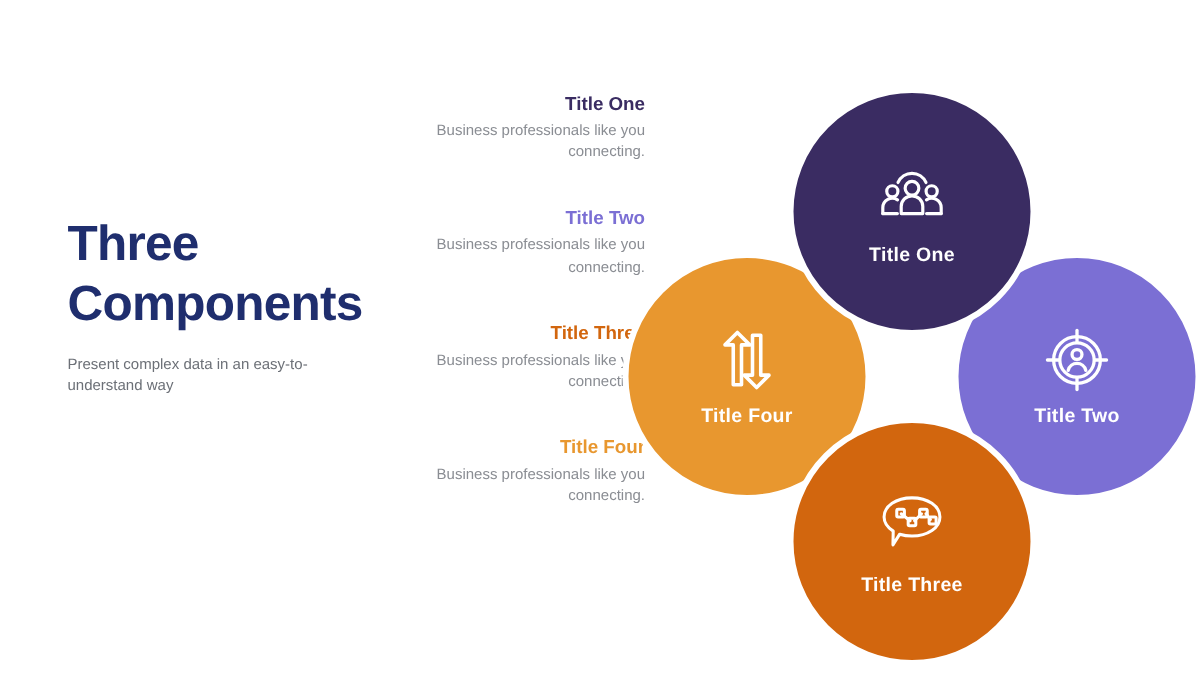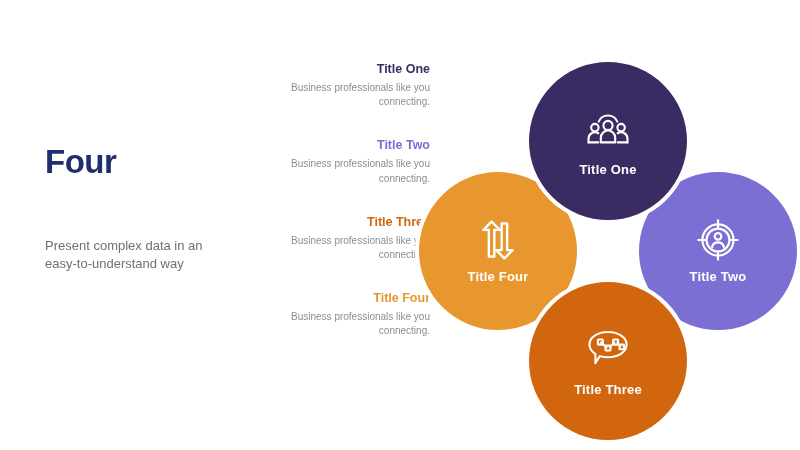--- a/index.html
+++ b/index.html
@@ -30,21 +30,21 @@
   .headline {
     font-size: 33px;
     line-height: 1.22;
     font-weight: bold;
     color: #1F2E6E;
     letter-spacing: -0.5px;
     margin: 0;
   }
   .subhead {
     margin-top: 14px;
-    font-size: 13px;
+    font-size: 10px;
     line-height: 1.45;
     color: #6c7077;
     width: 185px;
   }
 
   
   .text-list {
     position: absolute;
     left: 290px;
     top: 62px;
@@ -110,22 +110,22 @@
   .node-one .node-label,
   .node-three .node-label { margin-top: 12px; }
 </style>
 </head>
 <body>
 
 <div class="slide">
 
   <div class="headline-block">
     <h1 class="headline">
-      <span>Four</span><br>
-      <br>
+      <span>Three</span><br>
+      <span>Components</span><br>
     </h1>
     <p class="subhead">Present complex data in an easy-to-understand way</p>
   </div>
 
   <div class="text-list">
 
     <div class="text-item">
       <p class="ti-title" style="color:#3A2C62">Title One</p>
       <p class="ti-desc">Business professionals like you connecting.</p>
     </div>

